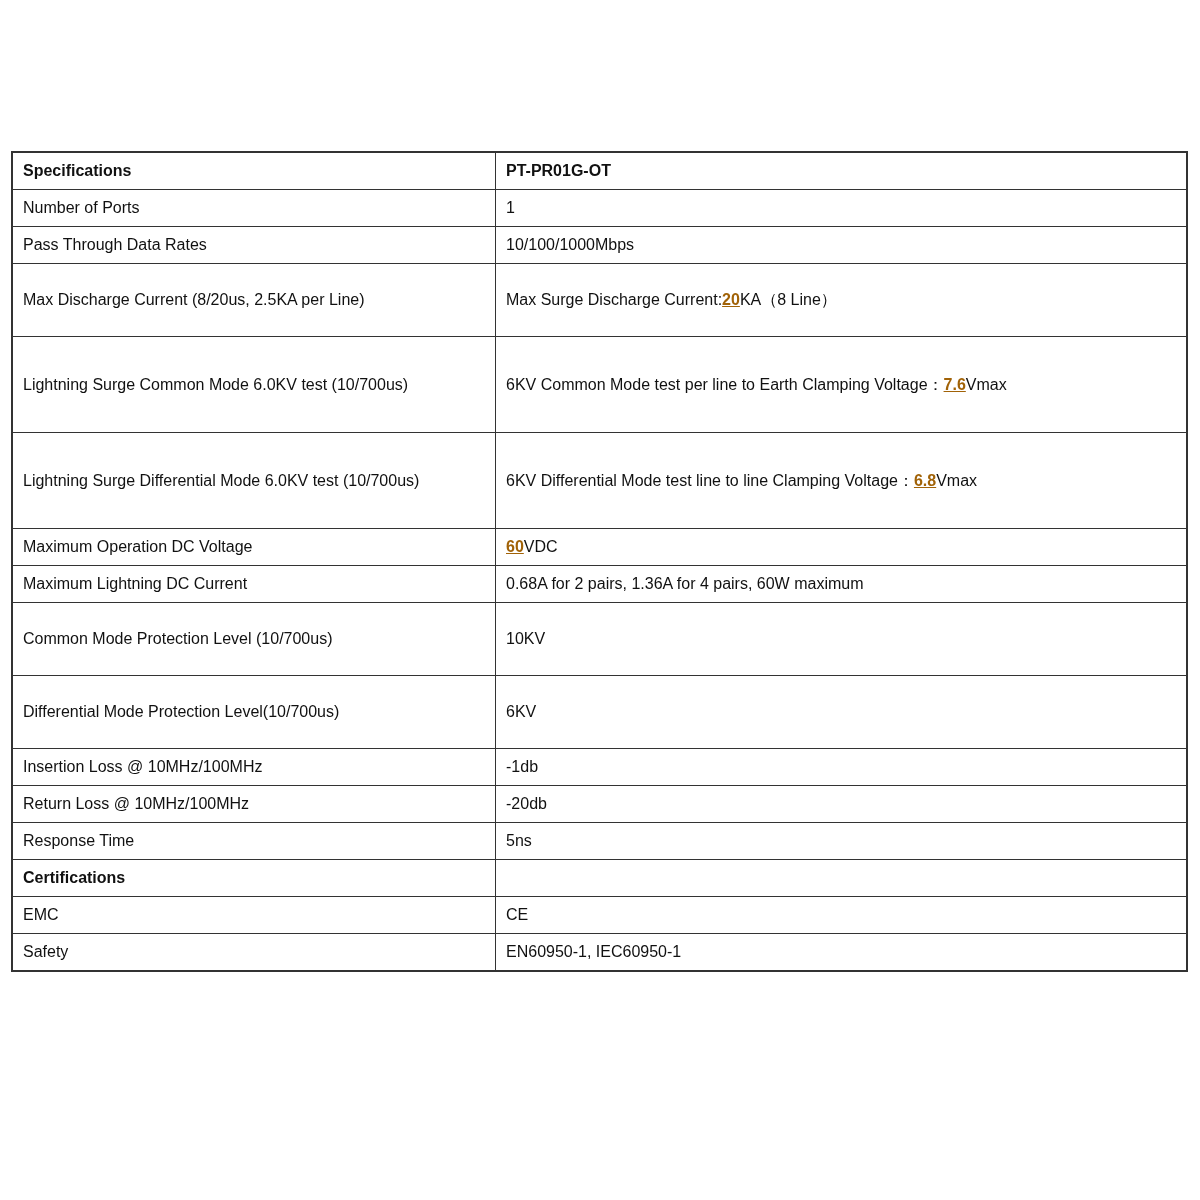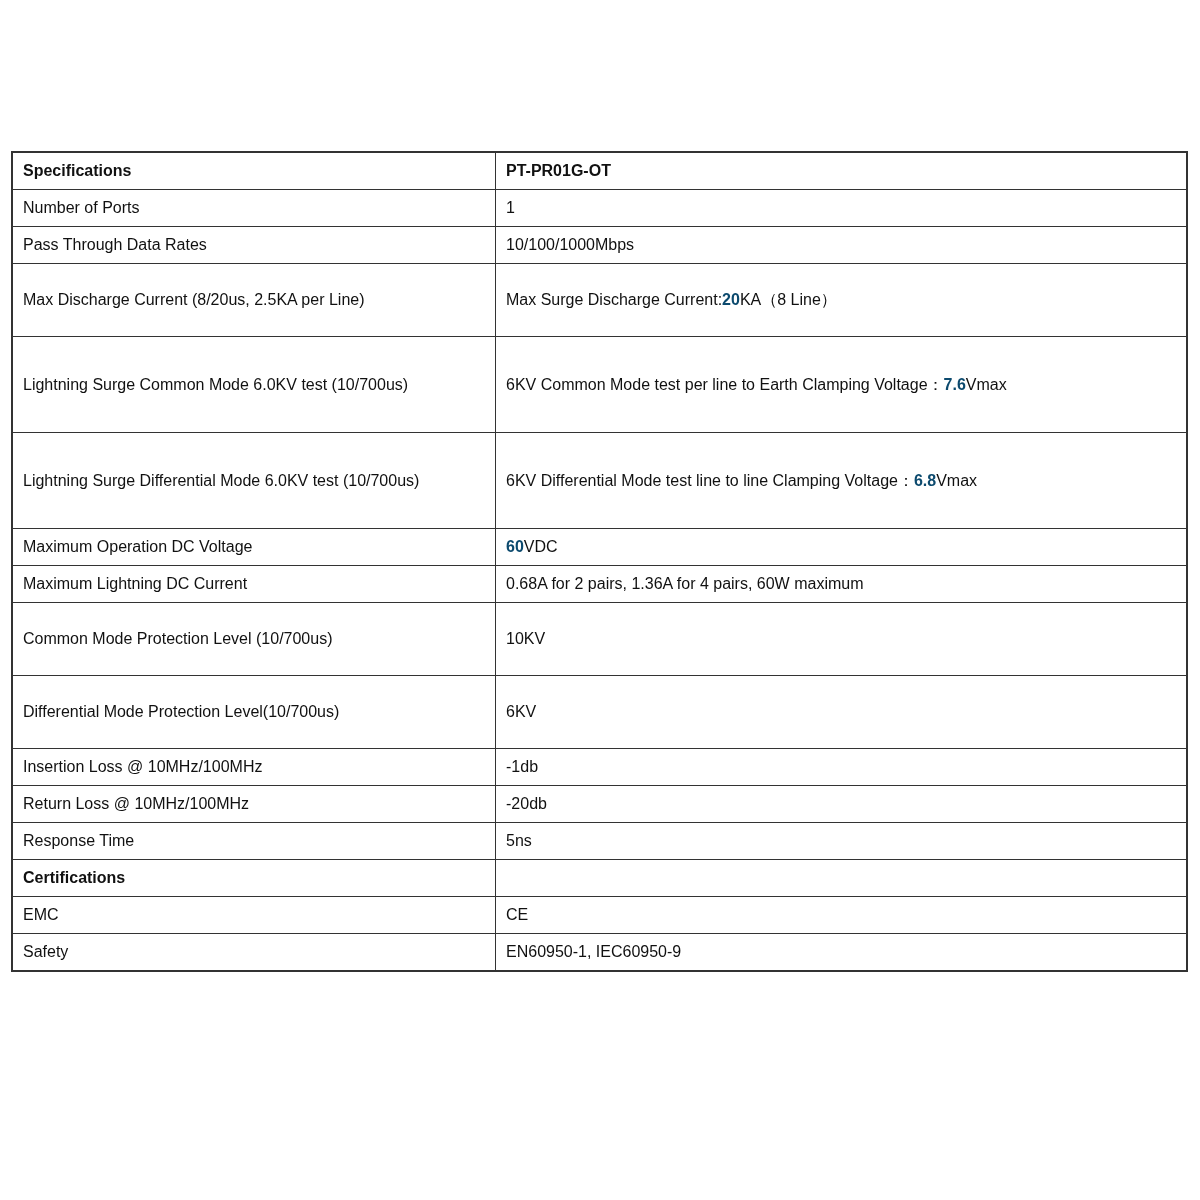--- a/index.html
+++ b/index.html
@@ -2,21 +2,21 @@
 <html><head>
 <meta charset="utf-8">
 <style>
   html,body{margin:0;padding:0;background:#fff;}
   body{width:1200px;height:1200px;position:relative;overflow:hidden;font-family:"Liberation Sans",sans-serif;color:#111;}
   table{position:absolute;left:11px;top:151px;width:1177px;border-collapse:collapse;border:2px solid #333;}
   td{border:1.5px solid #333;padding:0 10px;font-size:16px;line-height:36px;vertical-align:middle;}
   td.c1{width:462px;}
   td.bold{font-weight:bold;}
   td.just{text-align:justify;text-align-last:left;}
-  .hl{color:#0c4a6e;font-weight:bold;}
+  .hl{color:#a16207;font-weight:bold;text-decoration:underline;}
   .b{font-weight:normal;}
 </style>
 </head>
 <body>
 
 <table>
   <tbody>
       <tr style="height:36px">
     <td class="c1 bold">Specifications</td>
     <td class="bold">PT-PR01G-OT</td>
@@ -72,16 +72,16 @@
   <tr style="height:37px">
     <td class="c1 bold">Certifications</td>
     <td></td>
   </tr>
   <tr style="height:37px">
     <td class="c1">EMC</td>
     <td>CE</td>
   </tr>
   <tr style="height:37px">
     <td class="c1">Safety</td>
-    <td>EN60950-1, IEC60950-9</td>
+    <td>EN60950-1, IEC60950-1</td>
   </tr>
 </tbody>
   </table>
 
 </body></html>

